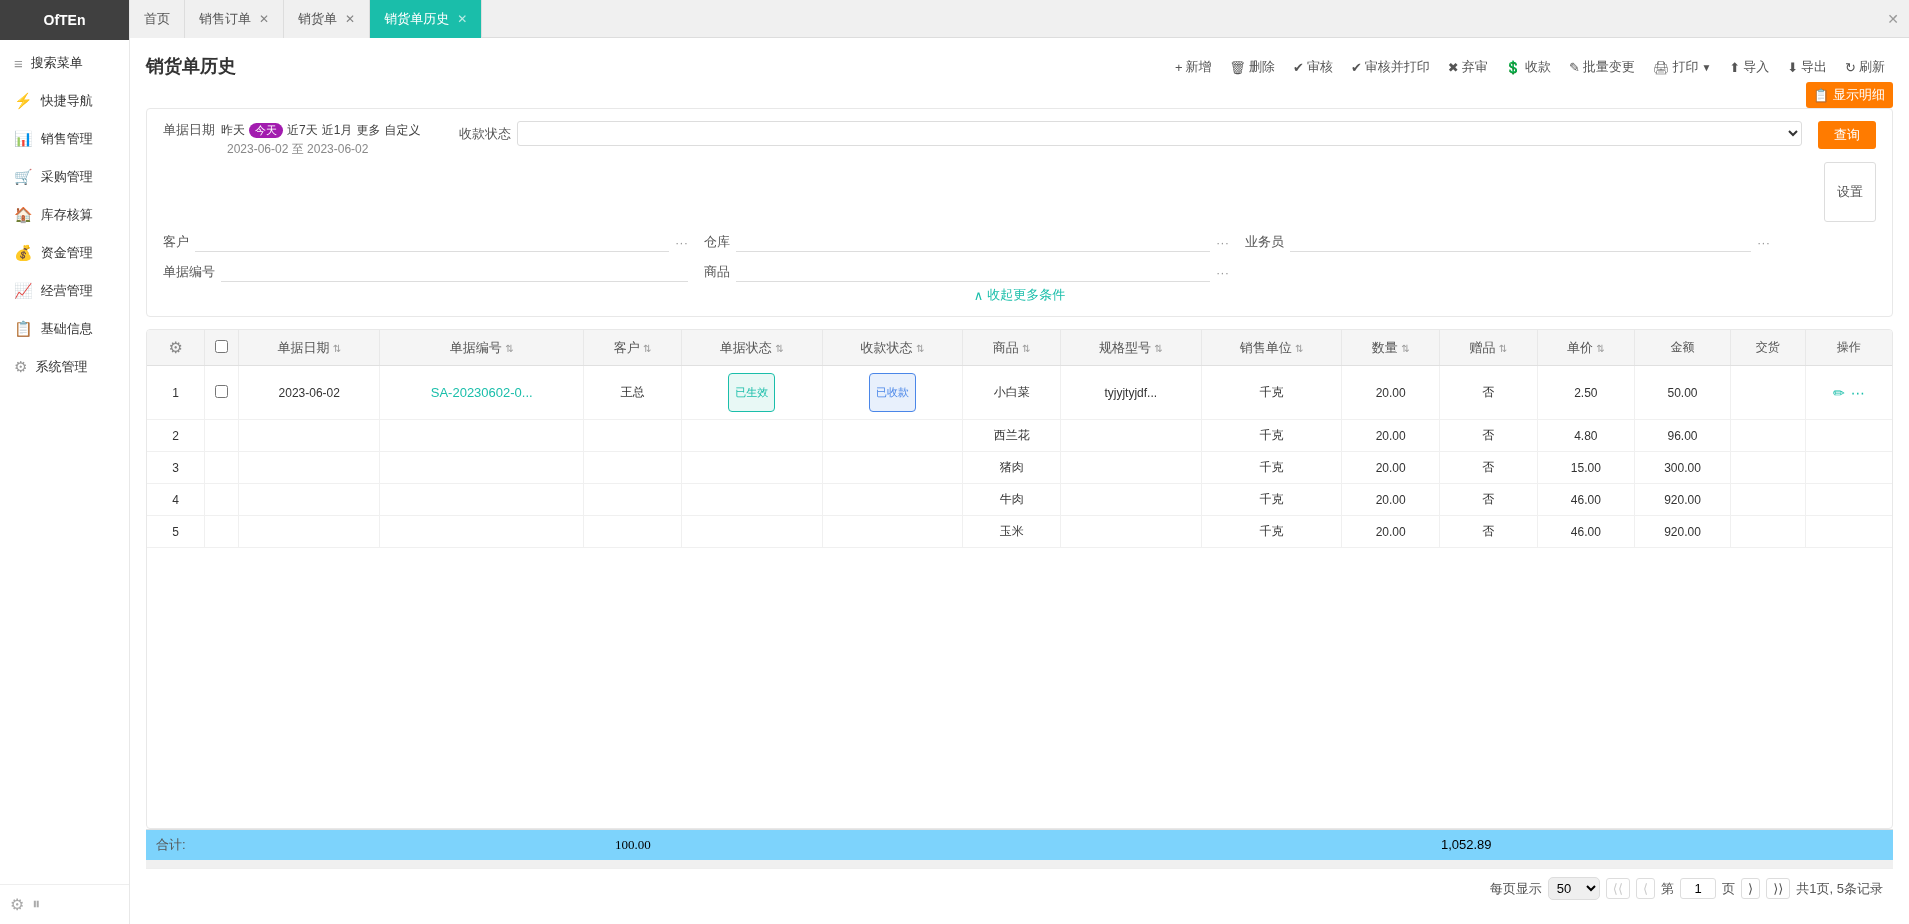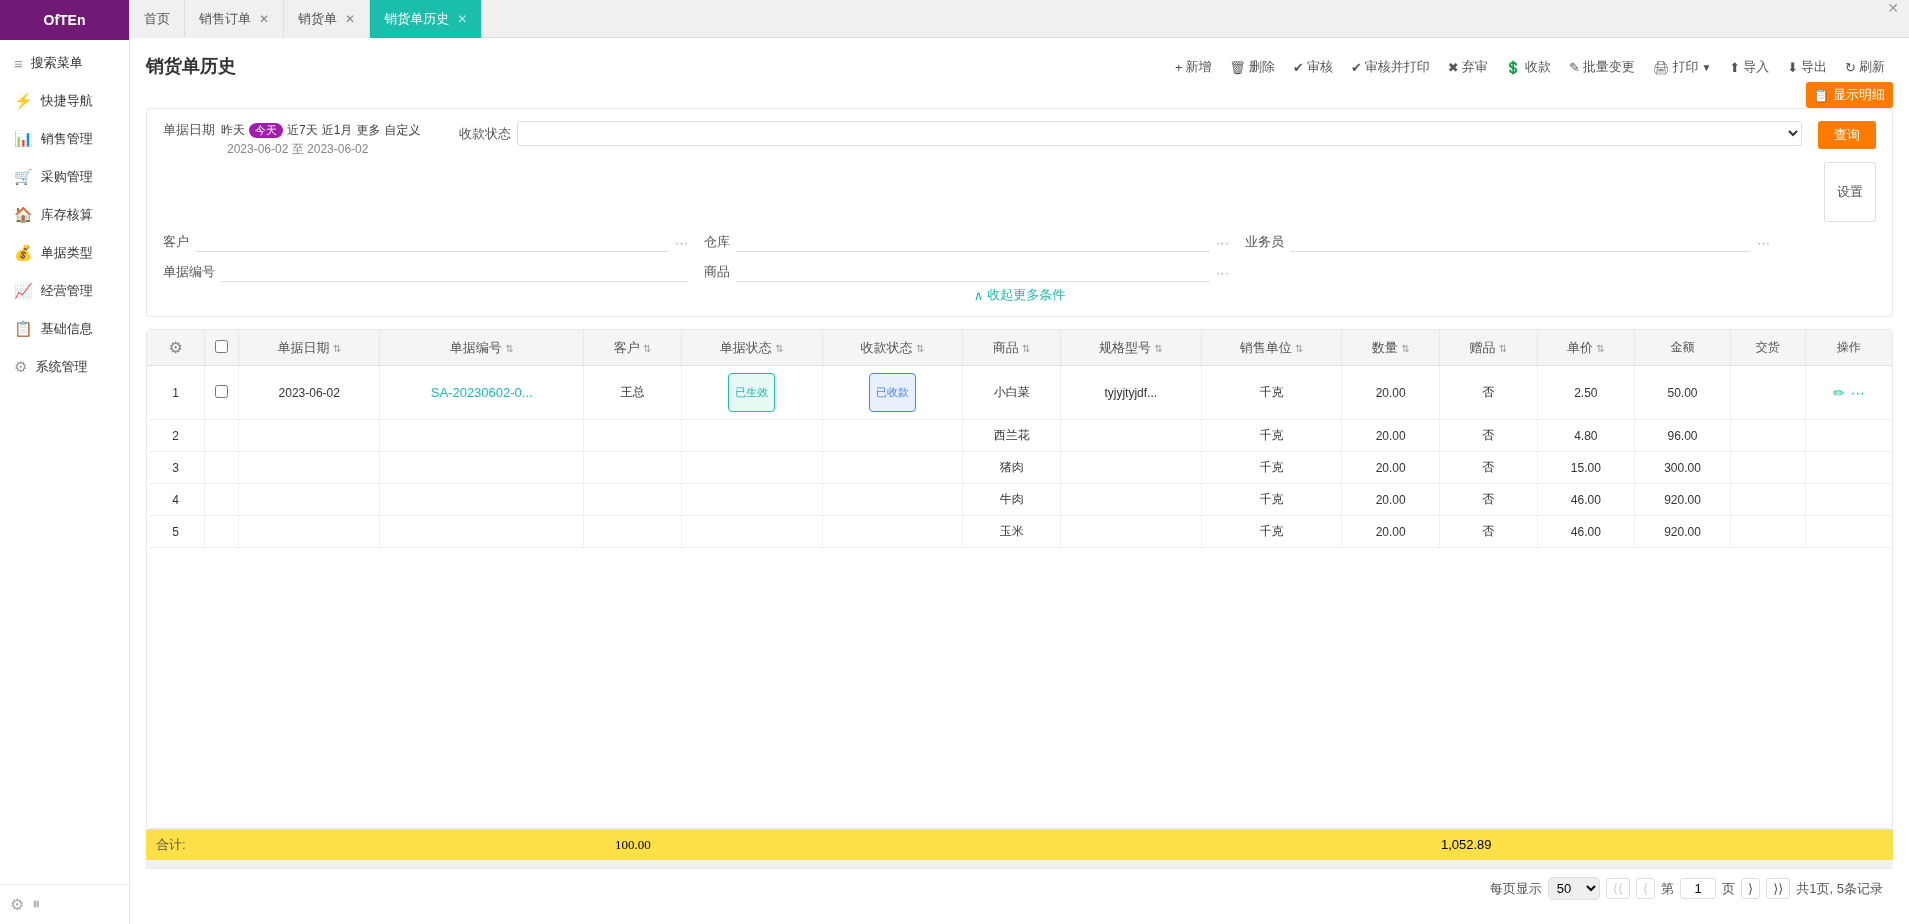--- a/index.html
+++ b/index.html
@@ -1,30 +1,30 @@
 <!DOCTYPE html>
 <html><head>
   <meta charset="utf-8">
   <style>
     * { box-sizing: border-box; margin: 0; padding: 0; font-family: 'Microsoft YaHei', Arial, sans-serif; font-size: 13px; }
     body { display: flex; height: 924px; overflow: hidden; background: #f5f5f5; }
 
     
     .sidebar { width: 130px; background: #fff; border-right: 1px solid #e8e8e8; display: flex; flex-direction: column; height: 100%; }
-    .sidebar-logo { height: 40px; background: #701a75; display: flex; align-items: center; justify-content: center; color: #fff; font-size: 14px; font-weight: bold; }
+    .sidebar-logo { height: 40px; background: #404040; display: flex; align-items: center; justify-content: center; color: #fff; font-size: 14px; font-weight: bold; }
     .sidebar-menu { flex: 1; overflow-y: auto; padding: 4px 0; }
     .sidebar-item { display: flex; align-items: center; padding: 10px 14px; cursor: pointer; color: #333; gap: 8px; }
     .sidebar-item .icon { font-size: 15px; color: #999; }
     .sidebar-footer { padding: 10px; display: flex; gap: 8px; border-top: 1px solid #eee; }
 
     
     .main { flex: 1; display: flex; flex-direction: column; overflow: hidden; }
 
     
-    .tab-bar { display: flex; align-items: flex-start; background: #f0f0f0; border-bottom: 1px solid #ddd; height: 38px; padding-left: 0; }
+    .tab-bar { display: flex; align-items: center; background: #f0f0f0; border-bottom: 1px solid #ddd; height: 38px; padding-left: 0; }
     .tab { display: flex; align-items: center; padding: 0 14px; height: 38px; cursor: pointer; border-right: 1px solid #ddd; color: #555; gap: 4px; background: #f0f0f0; font-size: 13px; }
     .tab.active { background: #1abeaa; color: #fff; }
     .tab .tab-close { margin-left: 4px; font-size: 12px; opacity: 0.7; }
     .tab-bar-end { margin-left: auto; padding-right: 10px; }
 
     
     .content { flex: 1; overflow-y: auto; background: #fff; padding: 16px; display: flex; flex-direction: column; }
 
     
     .page-title { font-size: 18px; font-weight: bold; color: #333; margin-bottom: 12px; }
@@ -58,21 +58,21 @@
     tbody tr { border-bottom: 1px solid #f0f0f0; }
     tbody td { padding: 7px 10px; border-right: 1px solid #f0f0f0; color: #333; font-size: 12px; text-align: center; }
     tbody td:last-child { border-right: none; }
     .sort-icon { color: #999; font-size: 10px; }
     .col-check { width: 30px; }
     .badge { display: inline-block; padding: 11px 6px; border-radius: 4px; font-size: 11px; }
     .badge-green { background: #e8f8f5; color: #1abeaa; border: 1px solid #1abeaa; }
     .badge-blue { background: #e8f0fc; color: #4a86e8; border: 1px solid #4a86e8; }
 
     
-    .table-summary { background: #fde047; border-top: 1px solid #e0e0e0; display: flex; align-items: center; padding: 6px 10px; font-size: 13px; }
+    .table-summary { background: #7dd3fc; border-top: 1px solid #e0e0e0; display: flex; align-items: center; padding: 6px 10px; font-size: 13px; }
     .summary-label { color: #555; min-width: 60px; }
     .summary-cells { display: flex; flex: 1; }
 
     
     .pagination { display: flex; align-items: center; justify-content: flex-end; padding: 8px 10px; gap: 6px; border-top: 1px solid #eee; font-size: 13px; color: #555; }
     .page-select { border: 1px solid #ddd; padding: 2px 4px; border-radius: 5px; outline: none; font-size: 13px; }
     .page-btn { border: 1px solid #ddd; background: #fff; padding: 2px 6px; cursor: pointer; border-radius: 3px; color: #555; }
     .page-btn.disabled { color: #ccc; cursor: not-allowed; }
     .page-input { border: 1px solid #ddd; width: 36px; text-align: center; padding: 2px 4px; border-radius: 3px; outline: none; font-size: 13px; }
 
@@ -112,21 +112,21 @@
     <div class="sidebar-item">
       <span class="icon">🛒</span>
       <span>采购管理</span>
     </div>
     <div class="sidebar-item">
       <span class="icon">🏠</span>
       <span>库存核算</span>
     </div>
     <div class="sidebar-item">
       <span class="icon">💰</span>
-      <span>单据类型</span>
+      <span>资金管理</span>
     </div>
     <div class="sidebar-item">
       <span class="icon">📈</span>
       <span>经营管理</span>
     </div>
     <div class="sidebar-item">
       <span class="icon">📋</span>
       <span>基础信息</span>
     </div>
     <div class="sidebar-item">

